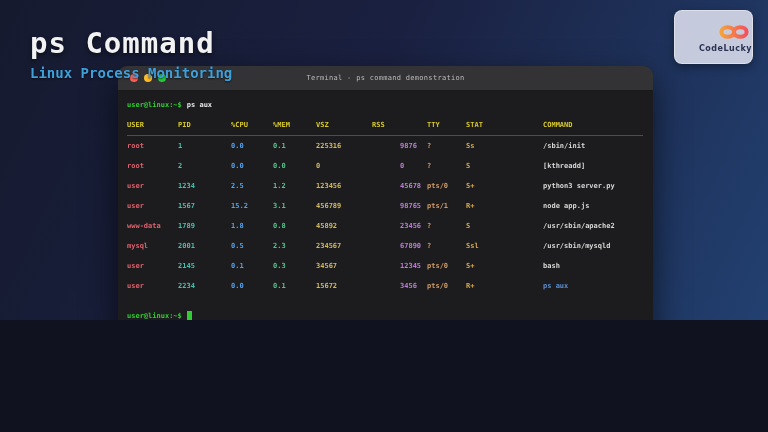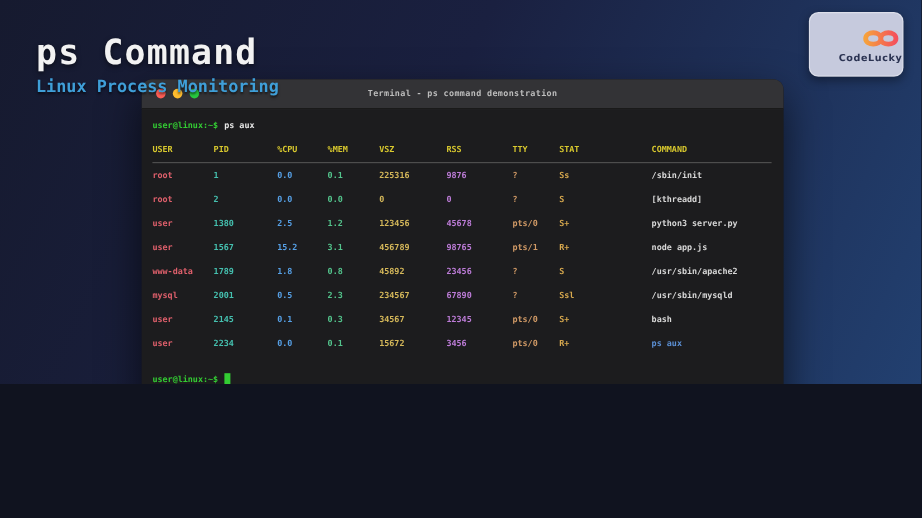--- a/index.html
+++ b/index.html
@@ -43,42 +43,42 @@
     position:relative;height:24px;background:var(--term-bar);
     display:flex;align-items:center;border-bottom:1px solid #1a1a1a;
   }
   .dots{display:flex;gap:6px;margin-left:12px;}
   .dot{width:8px;height:8px;border-radius:50%;}
   .dot.red{background:var(--dot-red);}
   .dot.yellow{background:var(--dot-yellow);}
   .dot.green{background:var(--dot-green);}
   .term-title{
     position:absolute;left:0;right:0;text-align:center;
-    font-size:7px;font-weight:bold;color:var(--term-title);letter-spacing:.3px;
+    font-size:7px;font-weight:normal;color:var(--term-title);letter-spacing:.3px;
   }
   .term-body{padding:4px 10px 0 9px;}
   .line{height:20px;display:flex;align-items:center;}
   .prompt{color:var(--prompt-green);font-size:7px;font-weight:bold;}
   .cmd{color:#e8e8e8;font-size:7px;font-weight:bold;margin-left:5px;}
   .cursor{display:inline-block;width:5px;height:10px;margin-left:5px;background:var(--prompt-green);}
   .final{margin-top:10px;}
   
   .thead,.trow{
     display:grid;
     grid-template-columns:51px 53px 42px 43px 56px 55px 39px 77px 1fr;
     height:20px;align-items:center;font-size:7px;font-weight:bold;
   }
   .thead{border-bottom:1px solid #4d4d4d;}
   .thead span{color:var(--header-yellow);}
   .c-user{color:var(--col-user);}
   .c-pid{color:var(--col-pid);}
   .c-cpu{color:var(--col-cpu);}
   .c-mem{color:var(--col-mem);}
   .c-vsz{color:var(--col-vsz);}
-  .c-rss{color:var(--col-rss);}
+  .c-rss{color:var(--col-rss);margin-left:28px;}
   .c-tty{color:var(--col-tty);}
   .c-stat{color:var(--col-stat);}
   .c-command{color:var(--col-command);}
   .c-command.hl{color:var(--col-command-active);}
 </style>
 </head>
 <body>
 
 <div class="stage">
 
@@ -146,21 +146,21 @@
             <span class="tcell c-cpu">0.0</span>
             <span class="tcell c-mem">0.0</span>
             <span class="tcell c-vsz">0</span>
             <span class="tcell c-rss">0</span>
             <span class="tcell c-tty">?</span>
             <span class="tcell c-stat">S</span>
             <span class="tcell c-command">[kthreadd]</span>
           </div>
           <div class="trow">
             <span class="tcell c-user">user</span>
-            <span class="tcell c-pid">1380</span>
+            <span class="tcell c-pid">1234</span>
             <span class="tcell c-cpu">2.5</span>
             <span class="tcell c-mem">1.2</span>
             <span class="tcell c-vsz">123456</span>
             <span class="tcell c-rss">45678</span>
             <span class="tcell c-tty">pts/0</span>
             <span class="tcell c-stat">S+</span>
             <span class="tcell c-command">python3 server.py</span>
           </div>
           <div class="trow">
             <span class="tcell c-user">user</span>

